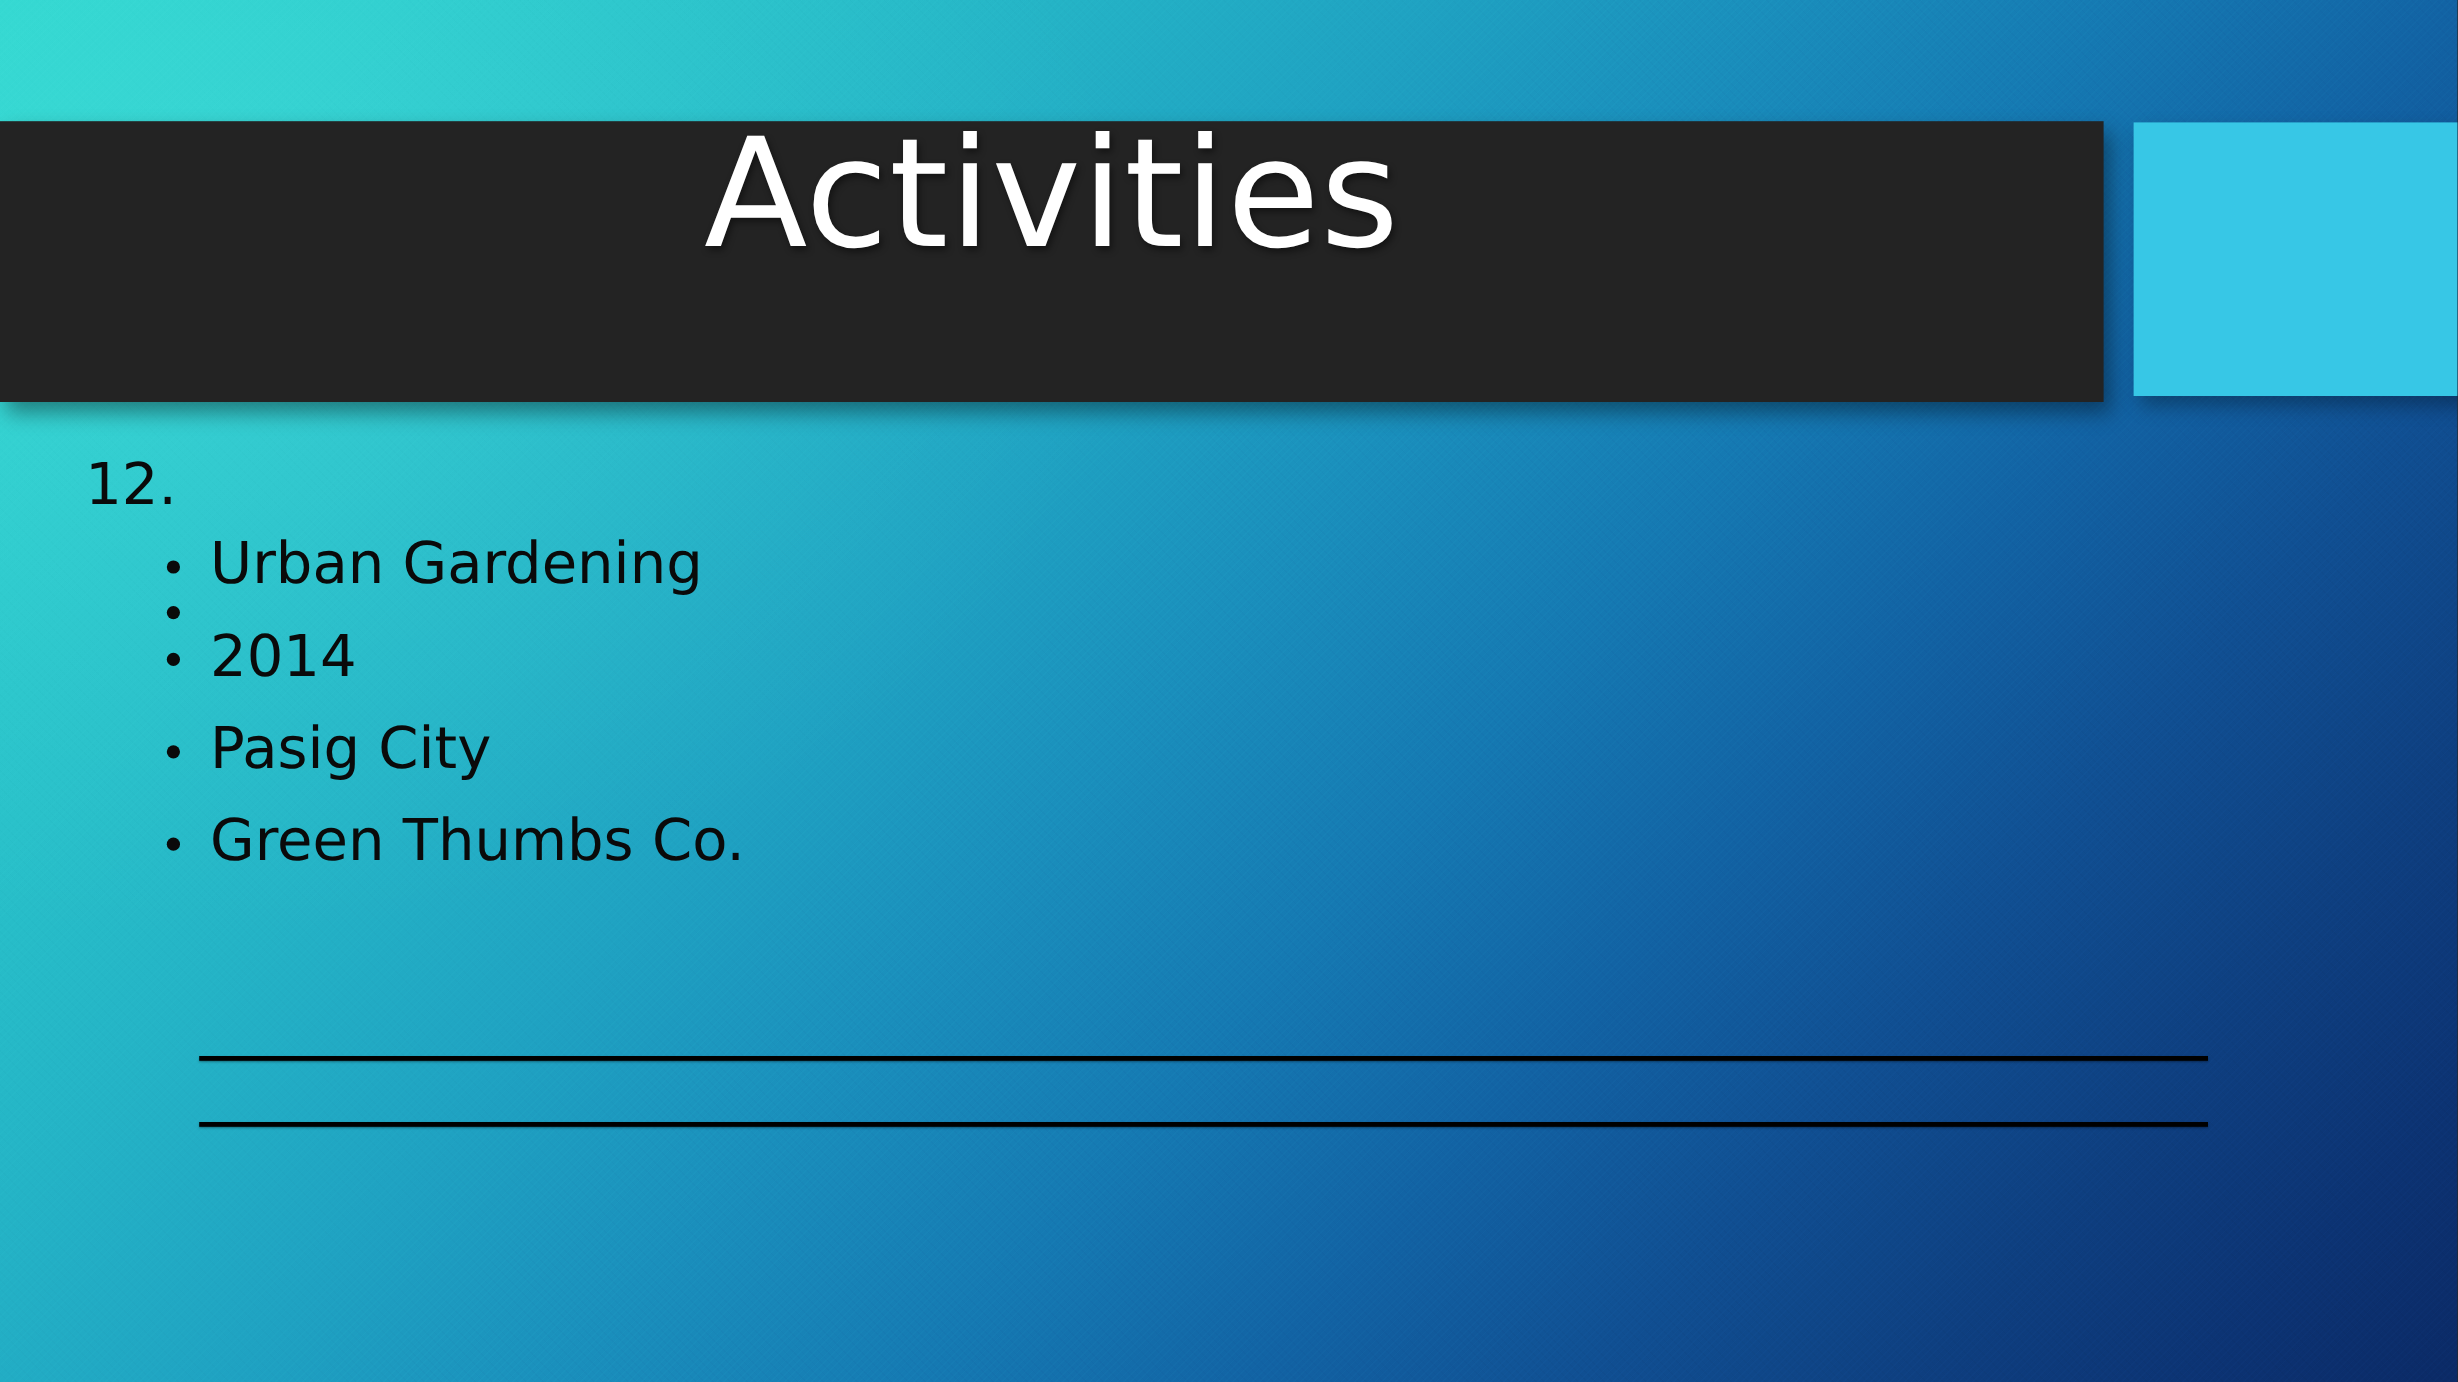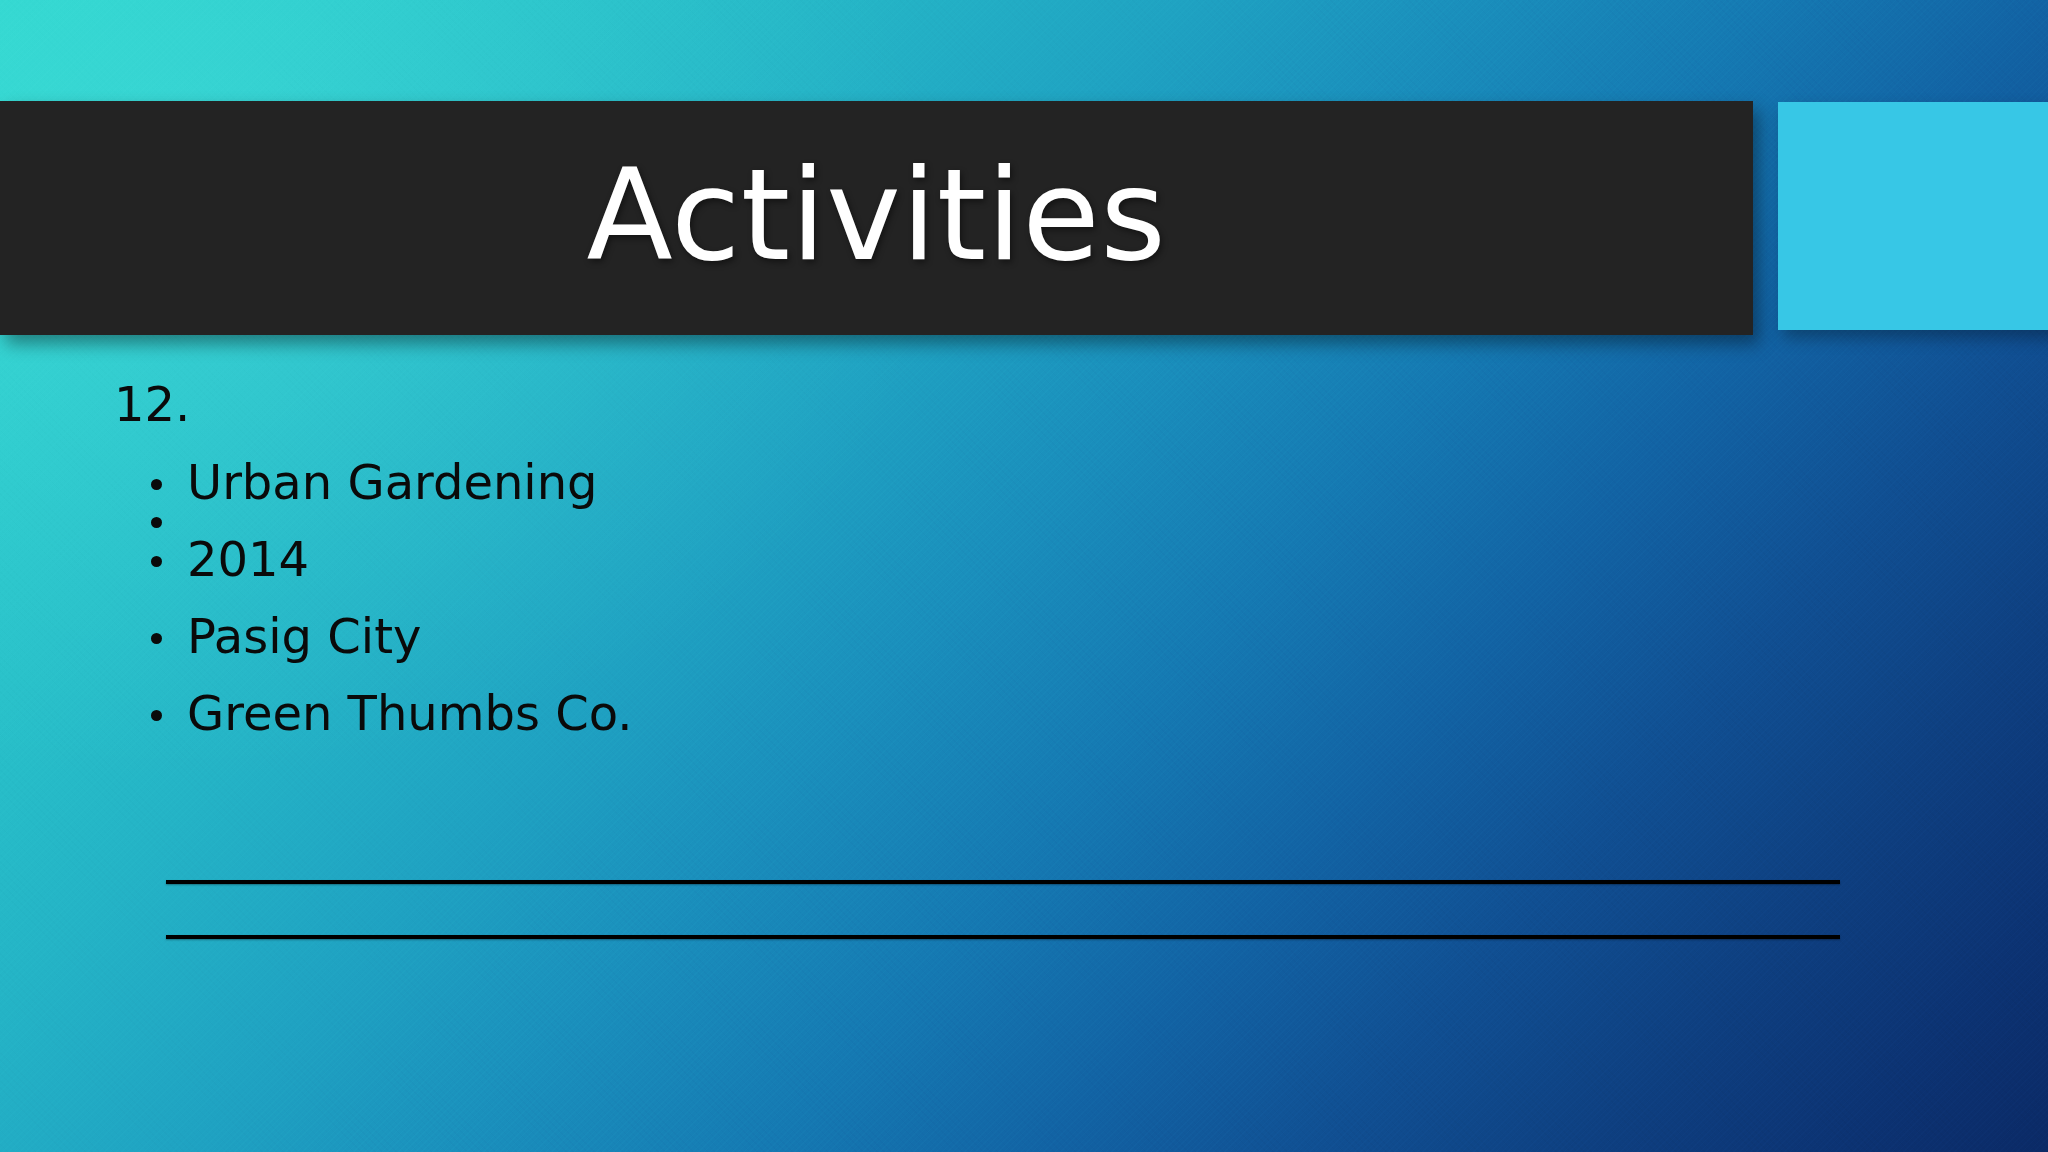--- a/index.html
+++ b/index.html
@@ -68,21 +68,21 @@
   
   .title-bar {
     position: absolute;
     left: 0;
     top: 101px;
     width: 1753px;
     height: 234px;
     background: #232323;
     box-shadow: 6px 9px 16px rgba(0,0,0,0.38);
     display: flex;
-    align-items: center;
+    align-items: flex-start;
     justify-content: center;
     z-index: 4;
   }
 
   .title-text {
     color: #FFFFFF;
     font-size: 126px;
     line-height: 1;
     font-weight: 400;
     letter-spacing: 0.5px;
@@ -108,30 +108,30 @@
   
   .body-area {
     position: absolute;
     left: 0;
     top: 380px;
     width: 2048px;
     z-index: 5;
   }
 
   .lead-line {
-    margin: 0 0 0 114px;
+    margin: 0 0 0 71px;
     color: #0A0A0A;
     font-size: 48px;
     line-height: 1.0;
     font-family: "DejaVu Sans", sans-serif;
   }
 
   ul.bullets {
     list-style: none;
-    margin: 16px;
+    margin: 4px;
     padding: 0;
   }
 
   ul.bullets li {
     position: relative;
     margin: 0 0 0 135px;
     padding-left: 36px;
     color: #0A0A0A;
     font-size: 48px;
     line-height: 77px;

